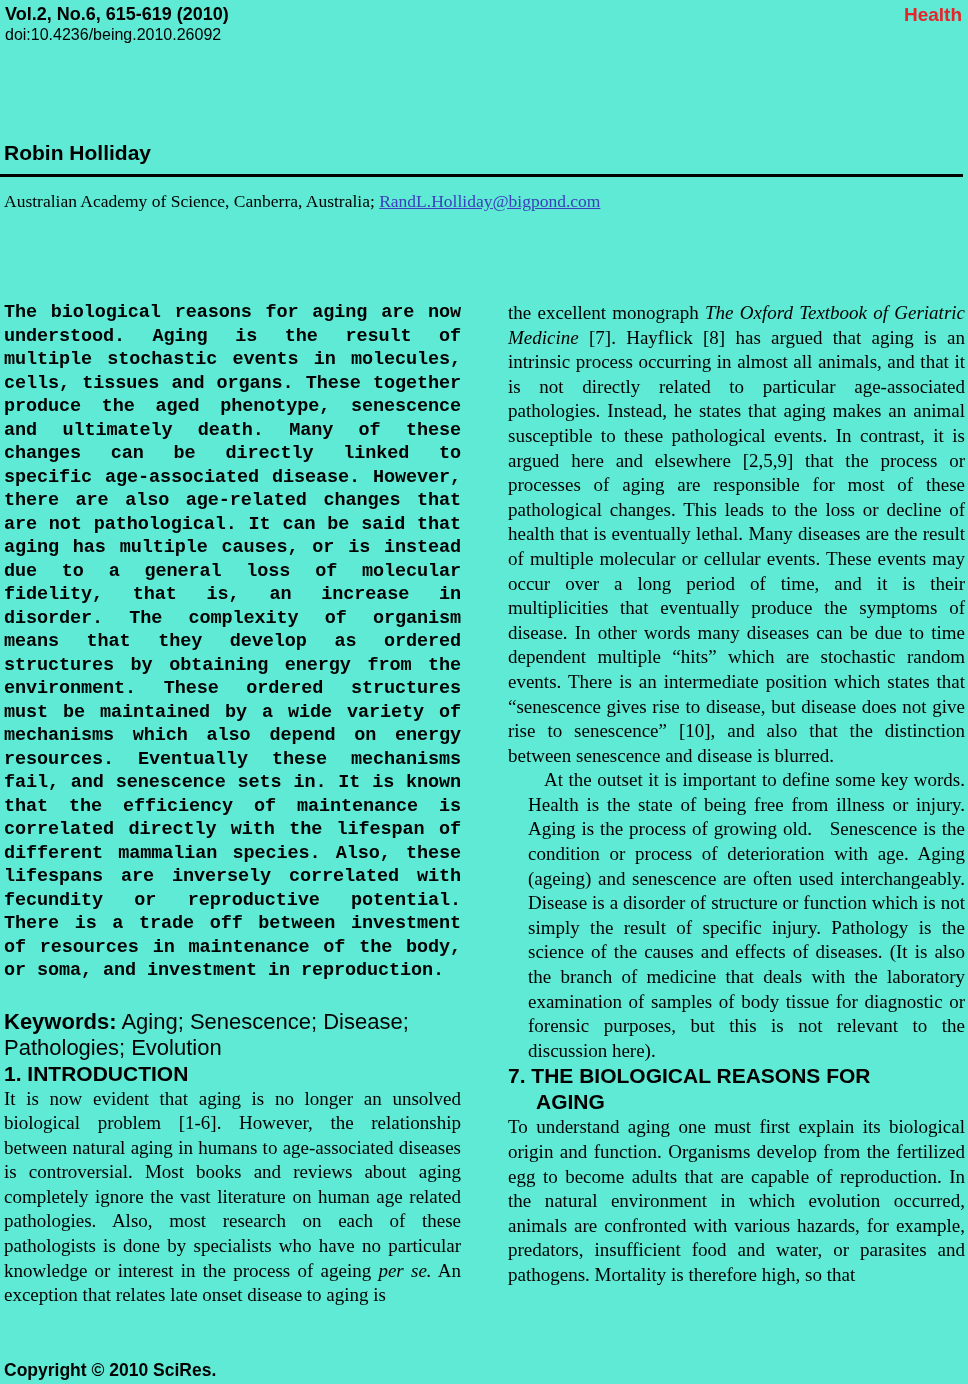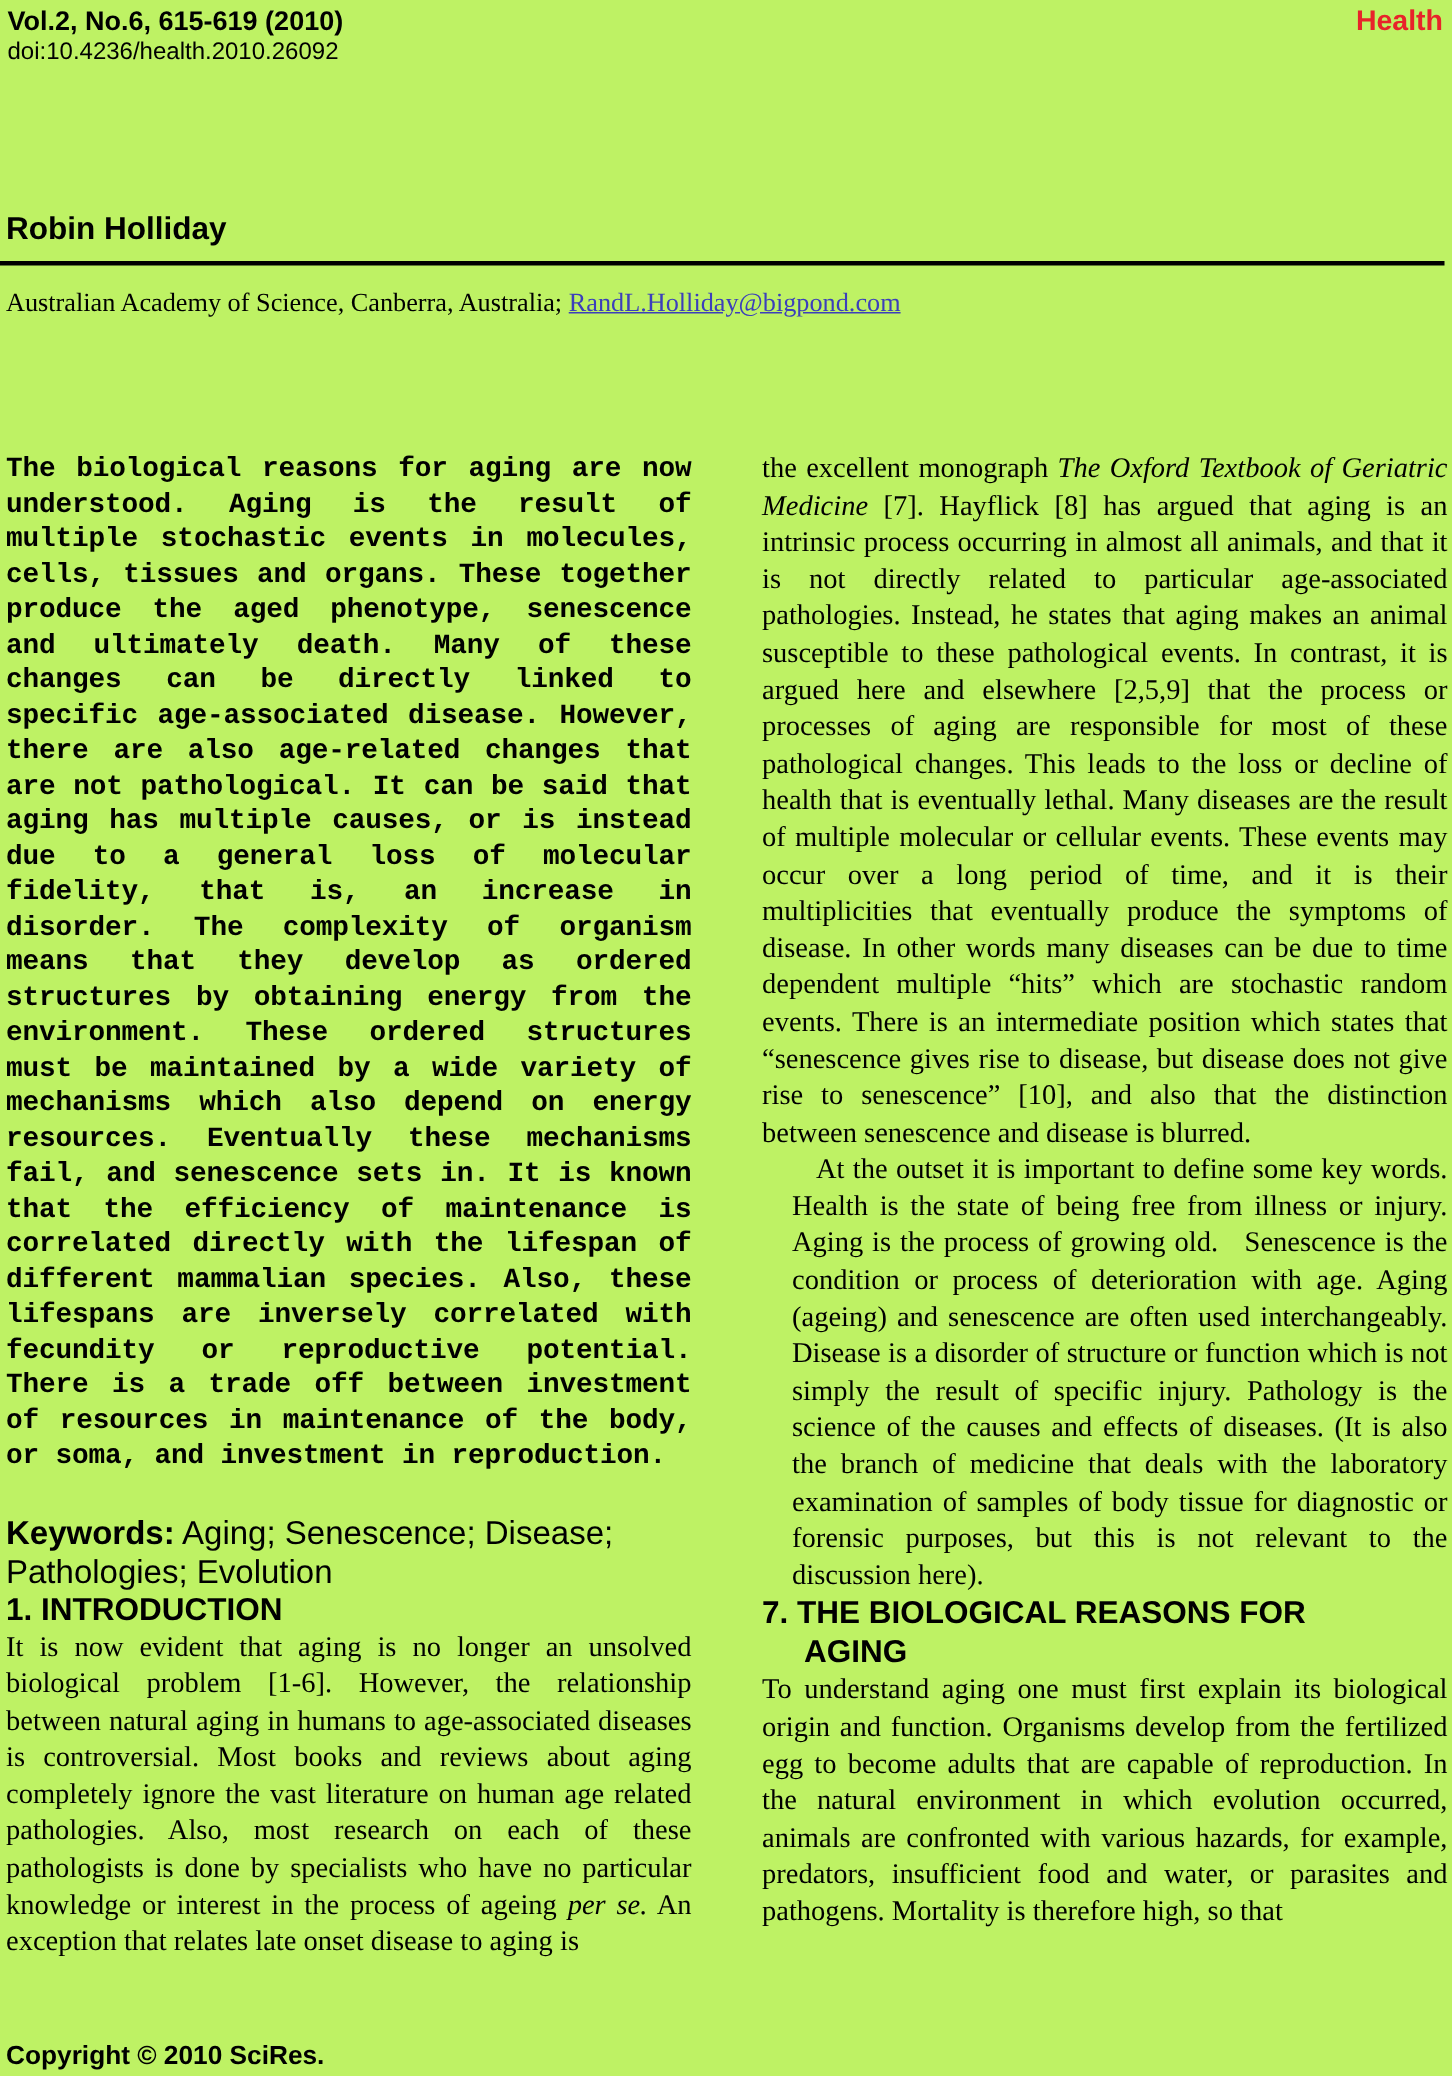--- a/index.html
+++ b/index.html
@@ -1,16 +1,16 @@
 <!DOCTYPE html>
 <html><head>
 <meta charset="utf-8">
 <style>
   html,body{margin:0;padding:0;background:#ffffff;}
-  .page{position:relative;width:968px;height:1384px;background:#bef264;overflow:hidden;
+  .page{position:relative;width:968px;height:1384px;background:#5eead4;overflow:hidden;
         font-family:"Liberation Serif", serif;color:#000;}
 
   
   .masthead{position:absolute;top:4px;left:5px;right:6px;display:flex;
             justify-content:space-between;align-items:flex-start;}
   .vol-line{font-family:"Liberation Sans",sans-serif;font-weight:bold;font-size:18px;line-height:21px;}
   .doi-line{font-family:"Liberation Sans",sans-serif;font-size:16px;line-height:20px;}
   .journal-name{font-family:"Liberation Sans",sans-serif;font-weight:bold;font-size:19px;color:#e8232a;}
 
   
@@ -50,21 +50,21 @@
   .access-text{color:#e8232a;}
 </style>
 </head>
 <body>
 
 <div class="page">
 
   <div class="masthead">
     <div>
       <div class="vol-line">Vol.2, No.6, 615-619 (2010)</div>
-      <div class="doi-line">doi:10.4236/health.2010.26092</div>
+      <div class="doi-line">doi:10.4236/being.2010.26092</div>
     </div>
     <div class="journal-name">Health</div>
   </div>
 
   <div class="author-name">Robin Holliday</div>
   <div class="title-rule"></div>
 
   <div class="affiliation"><span>Australian Academy of Science, Canberra, Australia; </span><a class="link" href="#">RandL.Holliday@bigpond.com</a></div>
 
 

